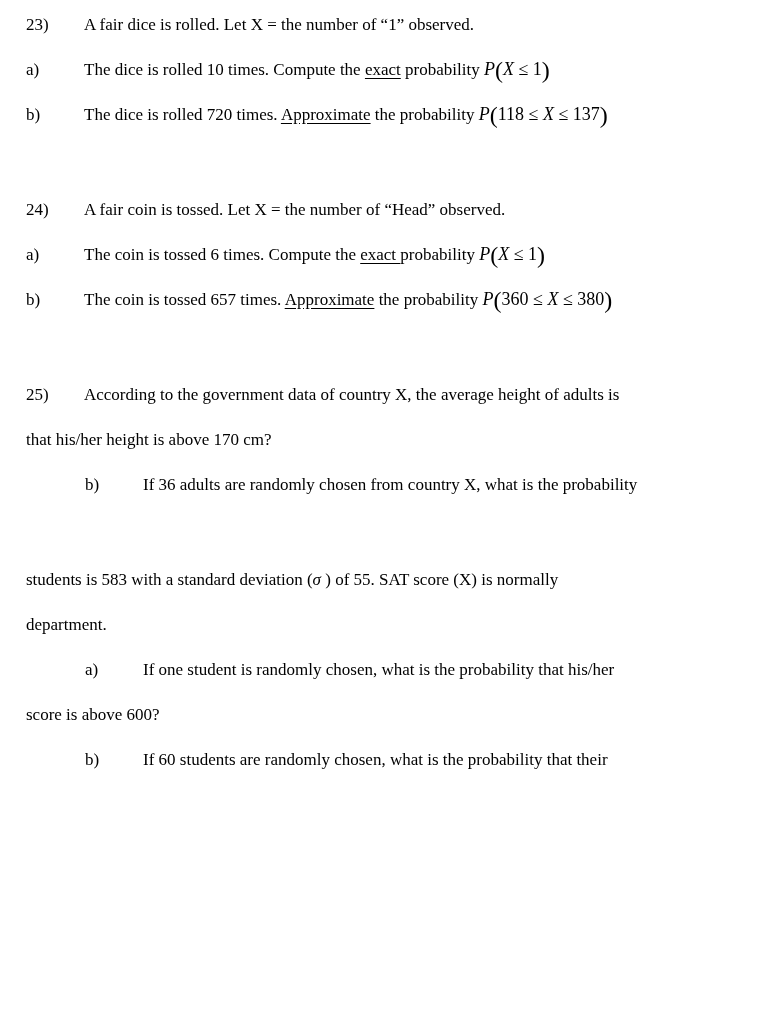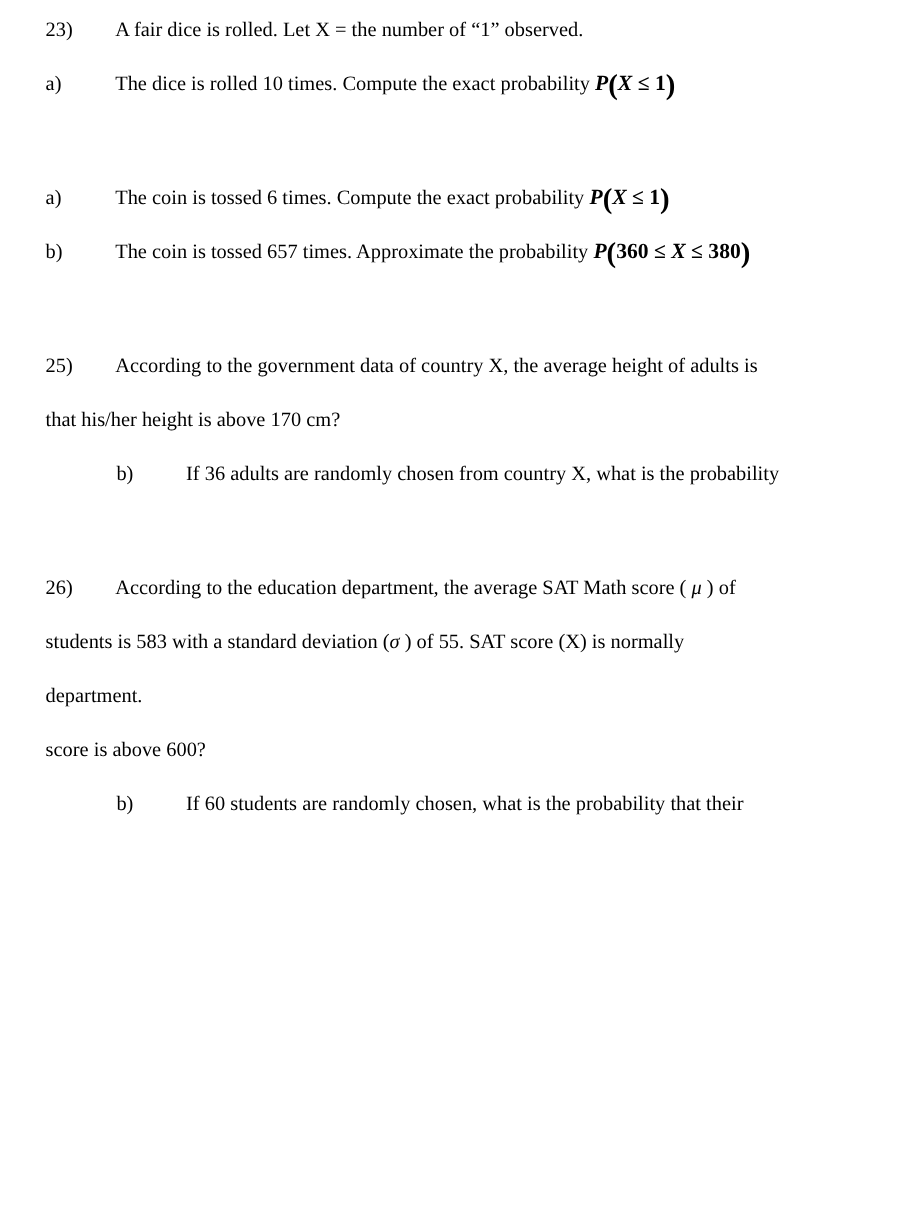--- a/index.html
+++ b/index.html
@@ -5,59 +5,61 @@
   * { margin: 0; padding: 0; box-sizing: border-box; }
   html, body { background: #ffffff; }
   body {
     width: 759px;
     height: 1024px;
     font-family: "Liberation Serif", "DejaVu Serif", serif;
     font-size: 17px;
     color: #000000;
     overflow: hidden;
   }
-  .page { padding: 2px 30px 0 38px; }
+  .page { padding: 2px 30px 0 26px; }
   .question + .question { margin-top: 50px; }
   .line {
     line-height: 45px;
     white-space: nowrap;
   }
   .indent { padding-left: 59px; }
   .qnum { display: inline-block; width: 58px; }
-  .u { text-underline-offset: 3px; }
+  .u { text-decoration: underline; text-underline-offset: 3px; }
   .mi { font-style: italic; }
-  .math { font-size: 18px; white-space: nowrap; font-weight: bold; }
+  .math { font-size: 18px; white-space: nowrap; }
   .paren {
     font-size: 24px;
     vertical-align: -3px;
     line-height: 1;
   }
 </style>
 </head>
 <body>
 
 <div class="page">
 
   <section class="question">
     <p class="line"><span class="qnum">23)</span><span>A fair dice is rolled. Let X = the number of “1” observed.</span></p>
     <p class="line"><span class="qnum">a)</span><span>The dice is rolled 10 times. Compute the </span><span class="u">exact</span><span> probability </span><span class="math"><span class="mi">P</span><span class="paren">(</span><span></span><span class="mi">X</span><span> ≤ 1</span><span class="paren">)</span></span></p>
+    <p class="line"><span class="qnum">b)</span><span>The dice is rolled 720 times. </span><span class="u">Approximate</span><span> the probability </span><span class="math"><span class="mi">P</span><span class="paren">(</span><span>118 ≤ </span><span class="mi">X</span><span> ≤ 137</span><span class="paren">)</span></span></p>
   </section>
 
   <section class="question">
+    <p class="line"><span class="qnum">24)</span><span>A fair coin is tossed. Let X = the number of “Head” observed.</span></p>
     <p class="line"><span class="qnum">a)</span><span>The coin is tossed 6 times. Compute the </span><span class="u">exact </span><span>probability </span><span class="math"><span class="mi">P</span><span class="paren">(</span><span></span><span class="mi">X</span><span> ≤ 1</span><span class="paren">)</span></span></p>
     <p class="line"><span class="qnum">b)</span><span>The coin is tossed 657 times. </span><span class="u">Approximate</span><span> the probability </span><span class="math"><span class="mi">P</span><span class="paren">(</span><span>360 ≤ </span><span class="mi">X</span><span> ≤ 380</span><span class="paren">)</span></span></p>
   </section>
 
   <section class="question">
     <p class="line"><span class="qnum">25)</span><span>According to the government data of country X, the average height of adults is</span></p>
     <p class="line"><span>that his/her height is above 170 cm?</span></p>
     <p class="line indent"><span class="qnum">b)</span><span>If 36 adults are randomly chosen from country X, what is the probability</span></p>
   </section>
 
   <section class="question">
-    <p class="line"><span class="qnum">26)</span><span>According to the education department, the average SAT Math score ( </span><span class="mi">μ</span><span> ) of</span></p>
     <p class="line"><span>students is 583 with a standard deviation (</span><span class="mi">σ</span><span> ) of 55. SAT score (X) is normally</span></p>
     <p class="line"><span>department.</span></p>
+    <p class="line indent"><span class="qnum">a)</span><span>If one student is randomly chosen, what is the probability that his/her</span></p>
     <p class="line"><span>score is above 600?</span></p>
     <p class="line indent"><span class="qnum">b)</span><span>If 60 students are randomly chosen, what is the probability that their</span></p>
   </section>
 
 </div>
 
 </body></html>

